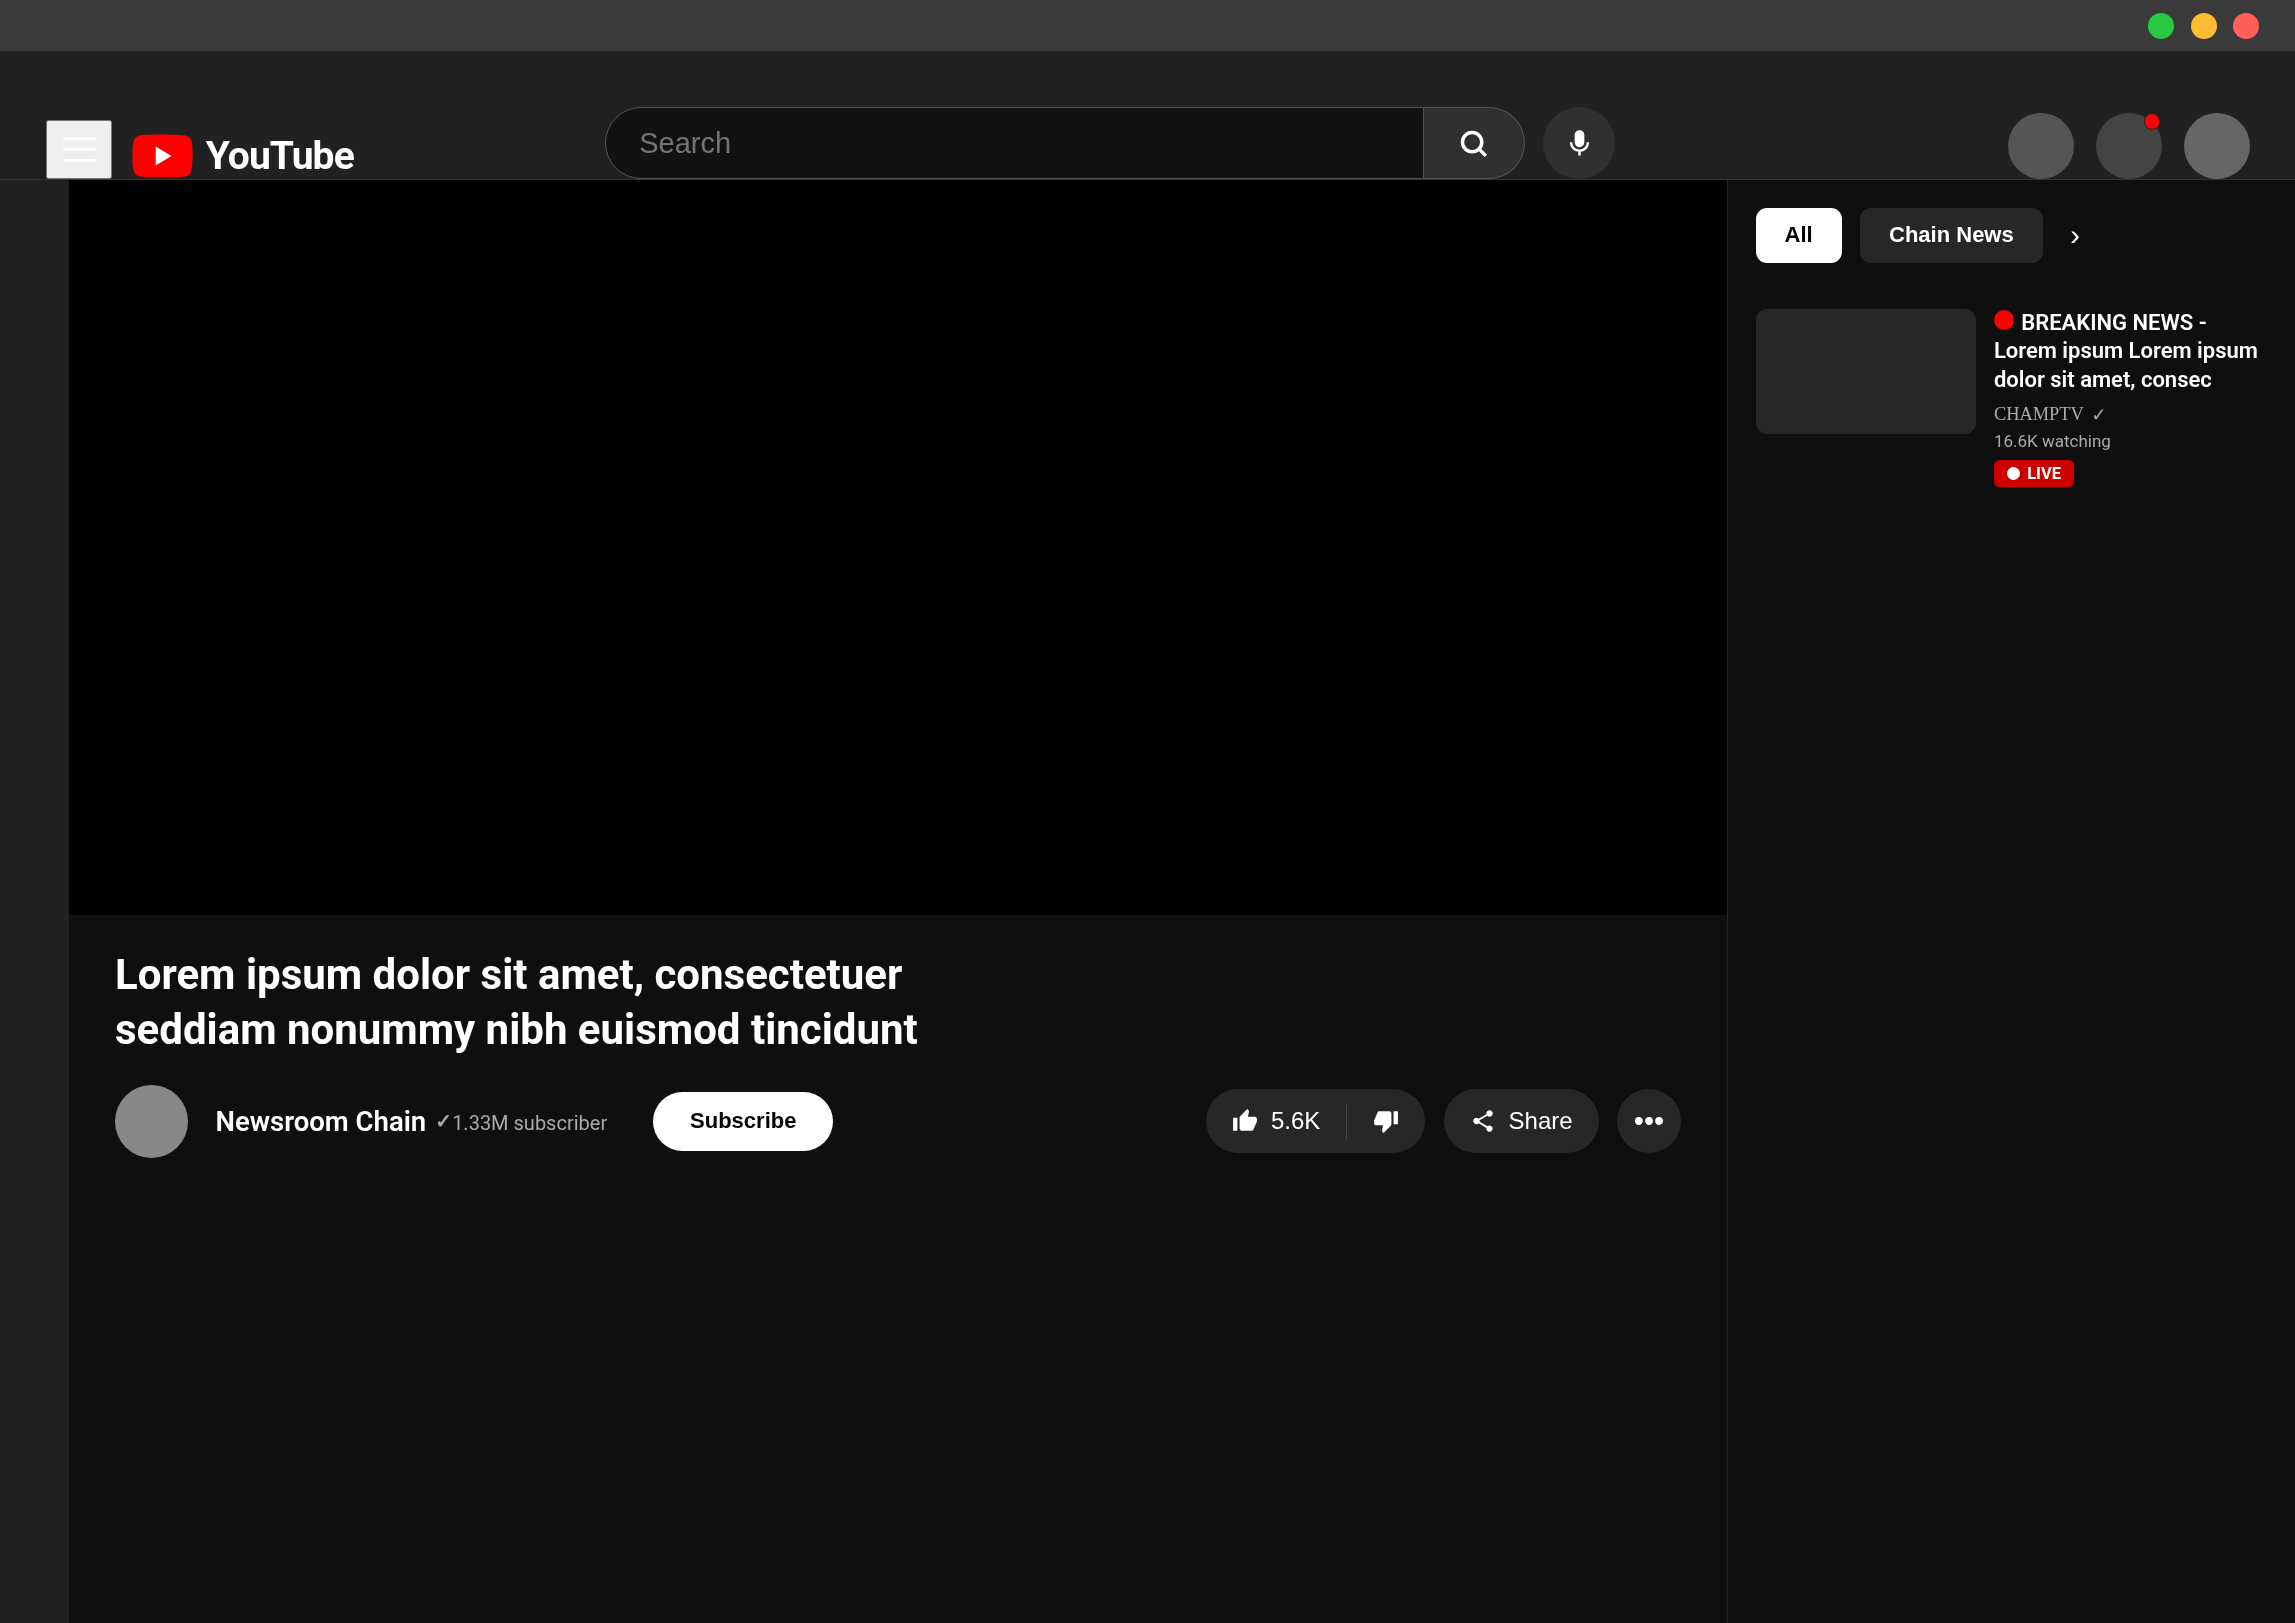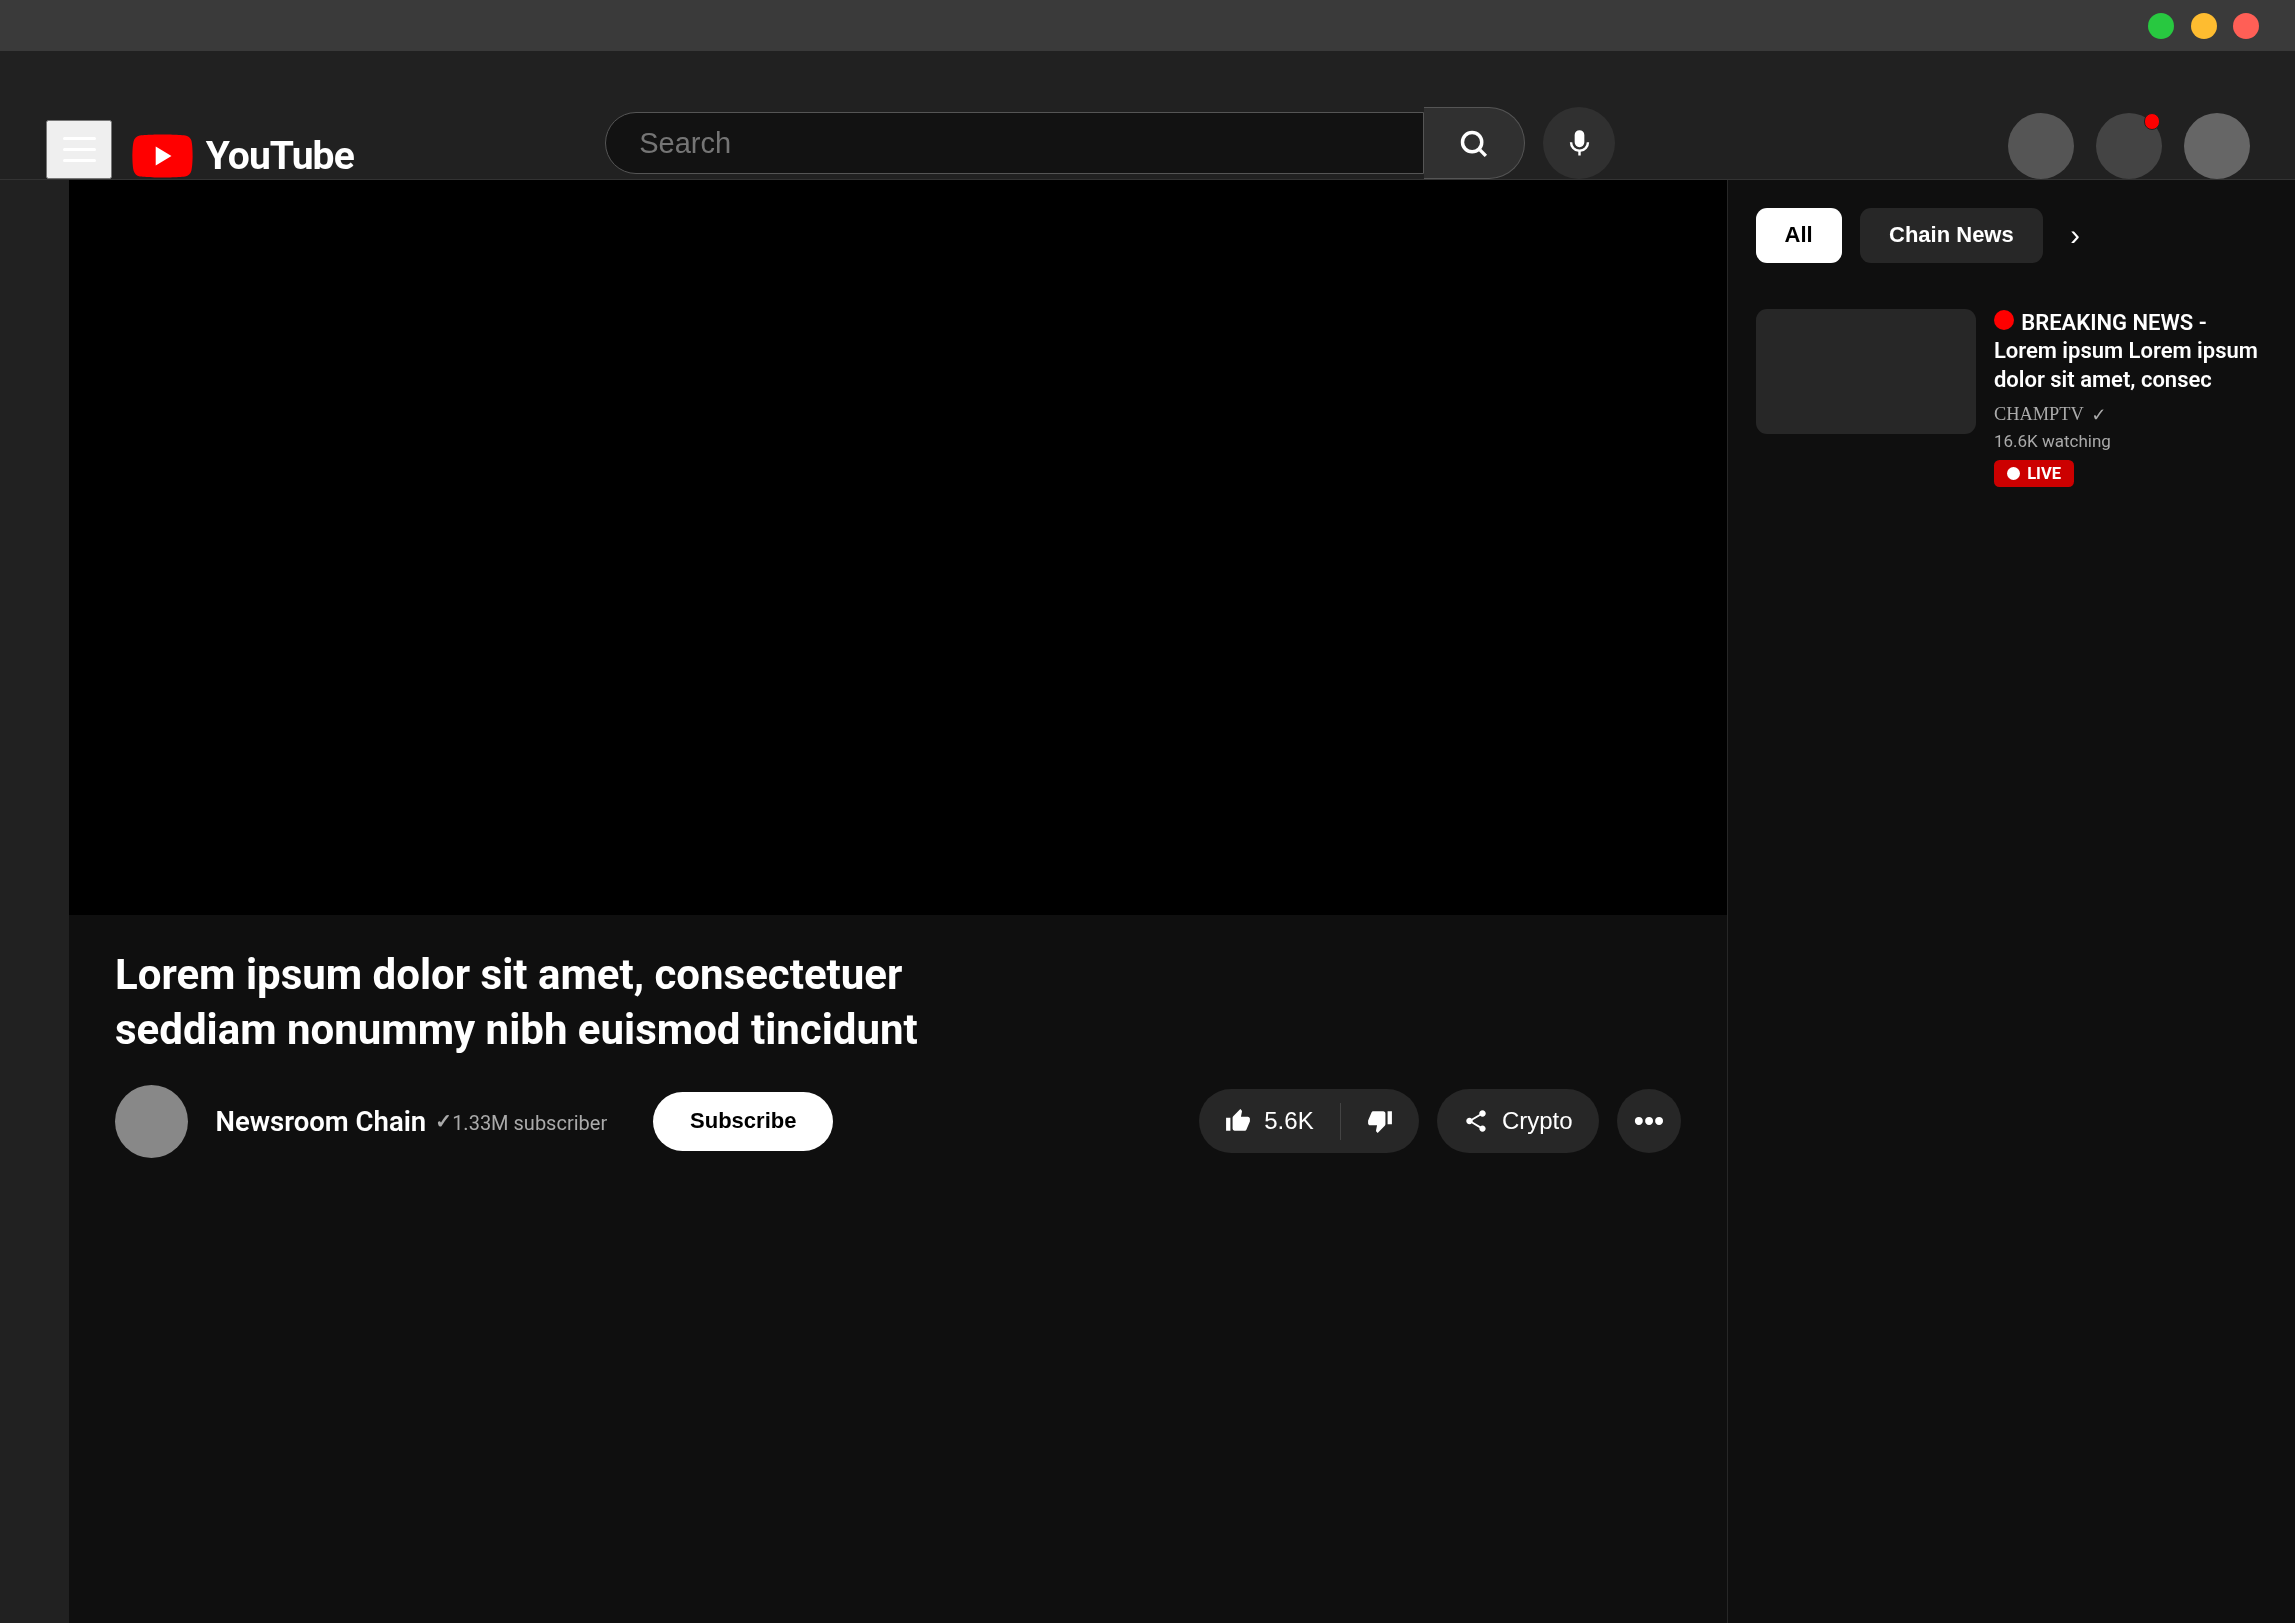--- a/index.html
+++ b/index.html
@@ -86,21 +86,21 @@
       display: flex;
       align-items: center;
       flex: 1;
       max-width: 1010px;
       margin: 0 auto;
     }
 
     .search-input-wrap {
       display: flex;
       flex: 1;
-      height: 62px;
+      height: 72px;
       border: 1.8px solid #555;
       border-radius: 46px 0 0 46px;
       overflow: hidden;
       background: #121212;
     }
 
     .search-input {
       flex: 1;
       background: transparent;
       border: none;
@@ -533,21 +533,21 @@
               <svg width="26" height="26" viewBox="0 0 24 24" fill="#fff">
                 <path d="M15 3H6c-.83 0-1.54.5-1.84 1.22l-3.02 7.05c-.09.23-.14.47-.14.73v2c0 1.1.9 2 2 2h6.31l-.95 4.57-.03.32c0 .41.17.79.44 1.06L9.83 23l6.59-6.59c.36-.36.58-.86.58-1.41V5c0-1.1-.9-2-2-2zm4 0v12h4V3h-4z"></path>
               </svg>
             </button>
           </div>
 
           <button class="action-single-btn">
             <svg width="26" height="26" viewBox="0 0 24 24" fill="#fff">
               <path d="M18 16.08c-.76 0-1.44.3-1.96.77L8.91 12.7c.05-.23.09-.46.09-.7s-.04-.47-.09-.7l7.05-4.11c.54.5 1.25.81 2.04.81 1.66 0 3-1.34 3-3s-1.34-3-3-3-3 1.34-3 3c0 .24.04.47.09.7L8.04 9.81C7.5 9.31 6.79 9 6 9c-1.66 0-3 1.34-3 3s1.34 3 3 3c.79 0 1.5-.31 2.04-.81l7.12 4.16c-.05.21-.08.43-.08.65 0 1.61 1.31 2.92 2.92 2.92s2.92-1.31 2.92-2.92c0-1.61-1.31-2.92-2.92-2.92z"></path>
             </svg>
-            <span>Crypto</span>
+            <span>Share</span>
           </button>
 
           <button class="more-btn">
             <span>•••</span>
           </button>
         </div>
       </div>
     </div>
   </div>
 

